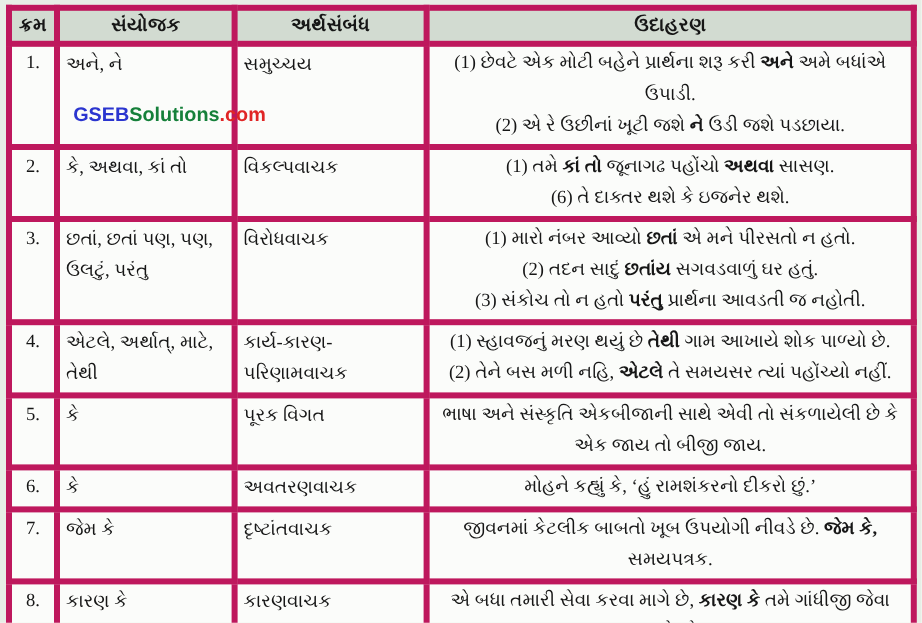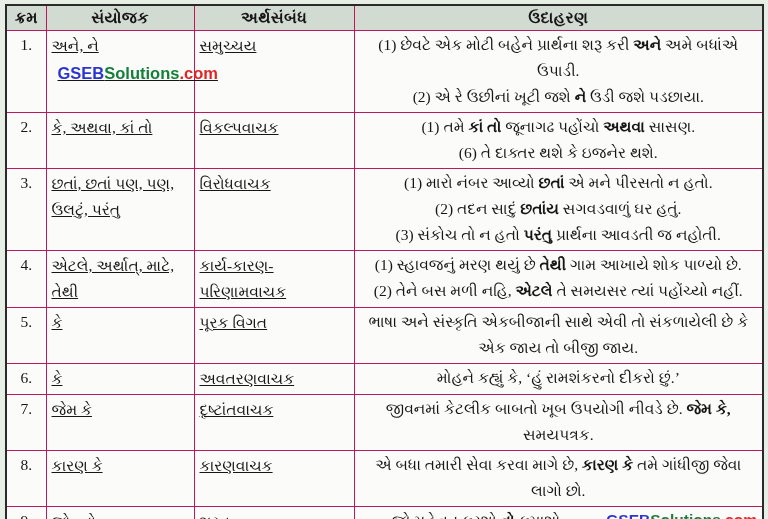--- a/index.html
+++ b/index.html
@@ -11,48 +11,48 @@
   }
   .sheet{padding:4px 3px 0 5px;}
   table.grammar{
     border-collapse:collapse;
     width:759px;
     table-layout:fixed;
     background:#fbfcfa;
     border:2px solid #2a2a2a;
   }
   th,td{
-    border:1px solid #be185d;
+    border:5px solid #be185d;
     vertical-align:top;
     padding:1px 5px 2px 5px;
   }
   th{
     background:#d2dbd1;
     font-weight:bold;
     font-size:16px;
     padding:3px 2px;
     text-align:center;
     letter-spacing:.3px;
   }
   td{
     font-size:15.5px;
     line-height:26px;
   }
   td.c-num{text-align:center;padding-left:1px;padding-right:1px;}
-  td.c-conj,td.c-rel{padding-top:2px;text-decoration:underline;}
+  td.c-conj,td.c-rel{padding-top:2px;}
   .ex-line{white-space:normal;text-align:center;}
   .wm{
     font-family:"Liberation Sans","DejaVu Sans",sans-serif;
     font-weight:bold;
     font-size:16.5px;
     letter-spacing:0;
     line-height:24px;
     white-space:nowrap;
   }
-  .wm-conj{display:block;padding-left:6px;margin-top:2px;}
+  .wm-conj{display:block;padding-left:6px;margin-top:17px;}
   .wm-ex{float:right;margin-left:10px;font-size:15.5px;}
   b{font-weight:bold;}
 </style>
 </head>
 <body>
 
 <div class="sheet">
   <table class="grammar">
     <colgroup>
       <col style="width:40px">

